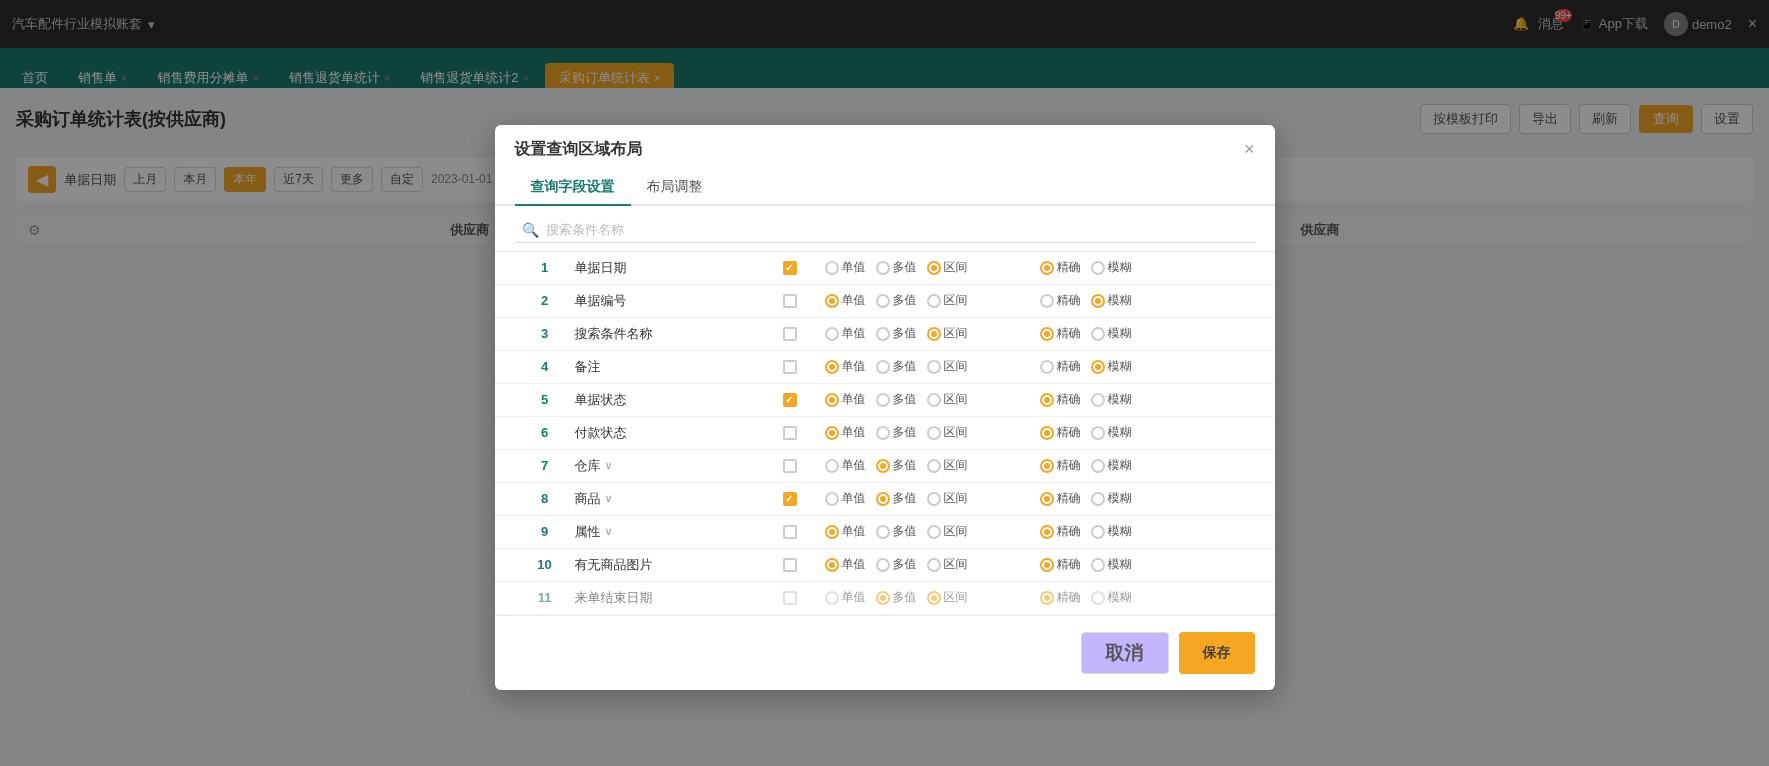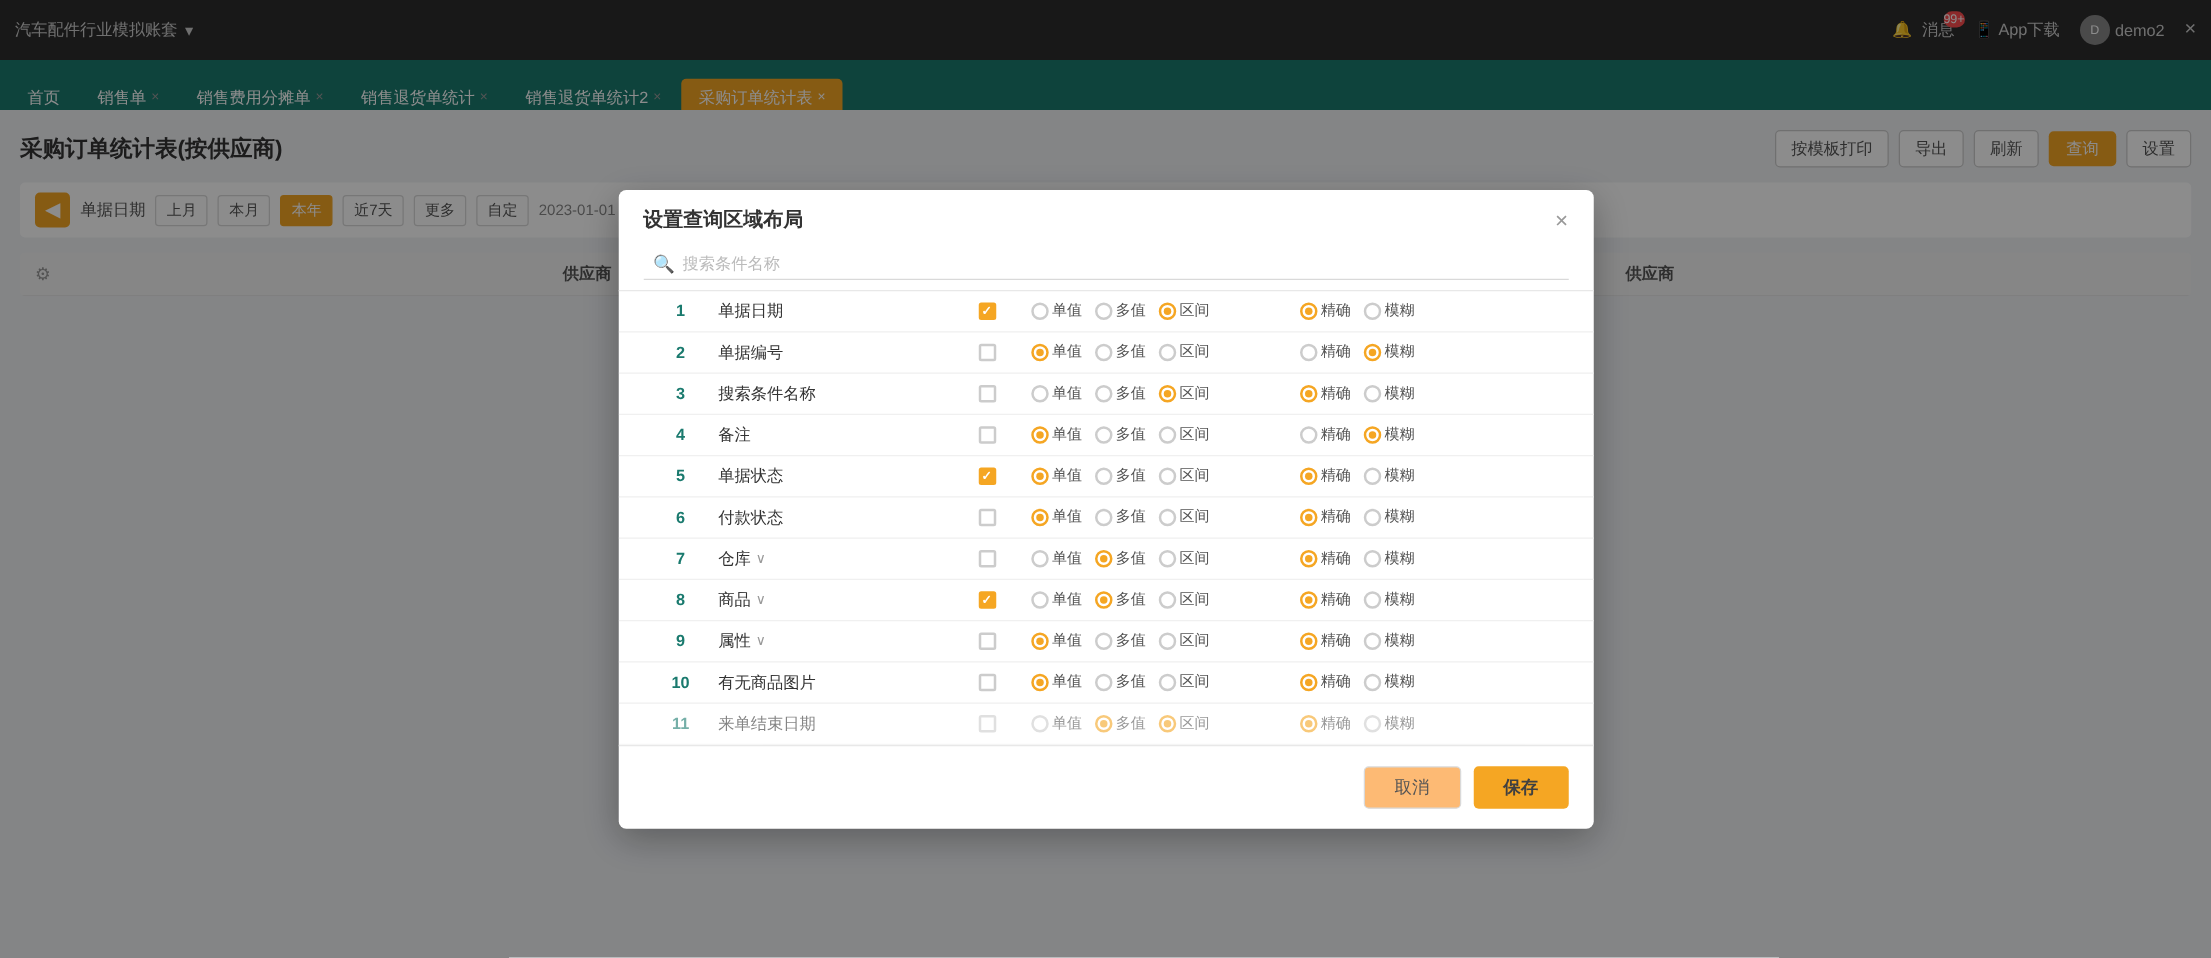--- a/index.html
+++ b/index.html
@@ -51,21 +51,21 @@
     .page-content {
       background: #f0f2f5;
       padding: 16px;
       position: relative;
     }
 
     .page-header {
       display: flex;
       align-items: center;
       justify-content: space-between;
-      margin-bottom: 12px;
+      margin-bottom: 24px;
     }
     .page-title { font-size: 18px; font-weight: bold; color: #333; }
     .page-actions { display: flex; align-items: center; gap: 8px; }
     .btn-print { border: 1px solid #ccc; background: #fff; padding: 5px 12px; border-radius: 4px; color: #555; cursor: pointer; font-size: 13px; }
     .btn-export { border: 1px solid #ccc; background: #fff; padding: 5px 12px; border-radius: 4px; color: #555; cursor: pointer; font-size: 13px; }
     .btn-refresh { border: 1px solid #ccc; background: #fff; padding: 5px 12px; border-radius: 4px; color: #555; cursor: pointer; font-size: 13px; }
     .btn-query { background: #f5a623; color: #fff; border: none; padding: 5px 14px; border-radius: 4px; cursor: pointer; font-size: 13px; }
     .btn-settings { border: 1px solid #ccc; background: #fff; padding: 5px 12px; border-radius: 4px; color: #555; cursor: pointer; font-size: 13px; }
 
     
@@ -242,25 +242,26 @@
     .dialog-footer {
       display: flex;
       justify-content: flex-end;
       gap: 10px;
       padding: 16px 20px;
       border-top: 1px solid #e8e8e8;
     }
     .btn-cancel {
       padding: 7px 24px;
       border: 1px solid #d9d9d9;
-      background: #fdba74;
+      background: #c4b5fd;
       border-radius: 4px;
       color: #555;
       cursor: pointer;
-      font-size: 14px;
+      font-size: 19px;
+      font-weight: bold;
     }
     .btn-save {
       padding: 7px 24px;
       border: none;
       background: #f5a623;
       border-radius: 4px;
       color: #404040;
       cursor: pointer;
       font-size: 14px;
       font-weight: bold;
@@ -354,20 +355,24 @@
   </div>
 
   <div class="overlay">
     <div class="dialog">
 
       <div class="dialog-header">
         <span class="dialog-title">设置查询区域布局</span>
         <button class="dialog-close">×</button>
       </div>
 
+      <div class="dialog-tabs">
+        <div class="dialog-tab active">查询字段设置</div>
+        <div class="dialog-tab">布局调整</div>
+      </div>
 
       <div class="dialog-search">
         <div class="search-underline">
           <span class="search-icon">🔍</span>
           <input type="text" placeholder="搜索条件名称" style="">
         </div>
       </div>
 
       <div class="conditions-table">
 

